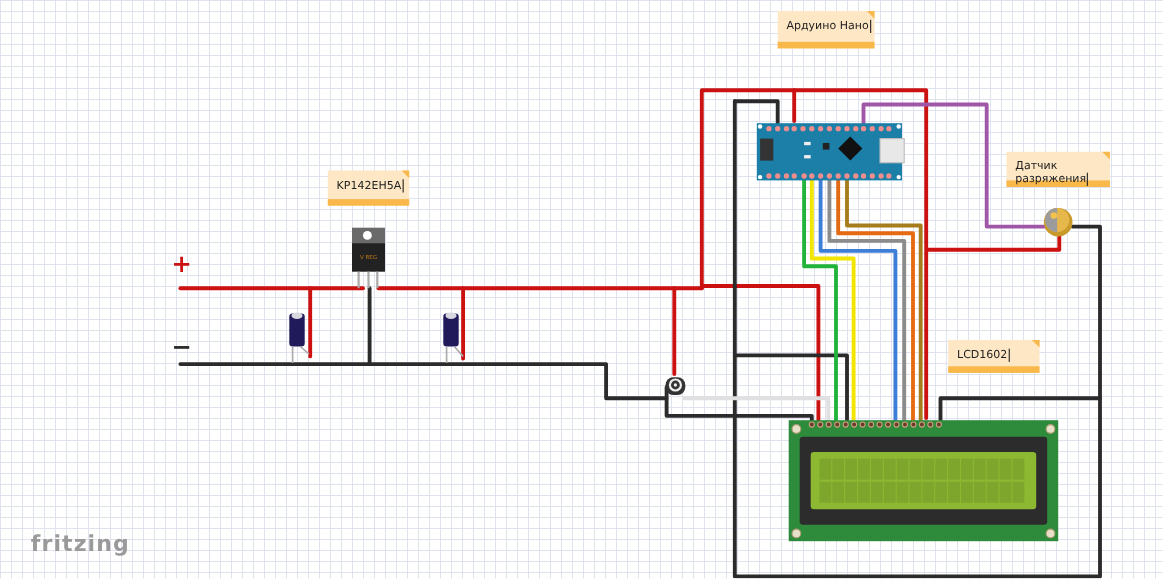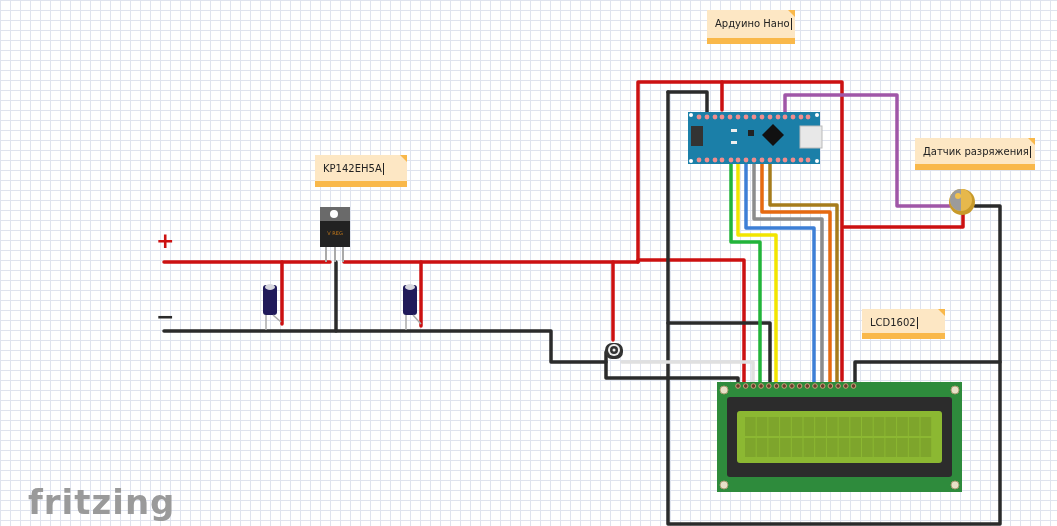--- a/index.html
+++ b/index.html
@@ -10,21 +10,21 @@
       linear-gradient(90deg, #dfe3ee 1px, transparent 1px);
     background-size:10px 10px;
     font-family:"Liberation Sans", sans-serif;}
   svg#canvas{position:absolute;left:0;top:0;}
   .note{position:absolute;background:#fde7c4;border-bottom:6px solid #f9b84a;
     font-family:"DejaVu Sans", sans-serif;font-size:10px;color:#222;
     padding:8px 0 6px 8px;box-sizing:border-box;}
   .note::after{content:"";position:absolute;right:0;top:0;width:0;height:0;
     border-left:7px solid transparent;border-top:7px solid #f9b84a;}
   .note .caret{display:inline-block;width:1px;height:12px;background:#222;vertical-align:middle;margin-left:1px;}
-  .logo{position:absolute;left:28px;top:482px;font-family:"DejaVu Sans", sans-serif;font-size:34px;font-weight:bold;color:#9a9a9a;letter-spacing:1px;}
+  .logo{position:absolute;left:28px;top:482px;font-family:"DejaVu Sans", sans-serif;font-size:20px;font-weight:bold;color:#9a9a9a;letter-spacing:1px;}
   .sign{position:absolute;font-family:"DejaVu Sans", sans-serif;font-weight:bold;color:#cc1111;}
 </style>
 </head>
 <body>
 
 <svg id="canvas" width="1057" height="526">
 
   <g id="wires" fill="none" stroke-linecap="round" stroke-linejoin="round" stroke-width="3.5">
 
     <polyline points="164,262 330,262" stroke="#cc1111"></polyline>
@@ -201,24 +201,24 @@
         <circle cx="838.1" cy="386" r="2.3" fill="#6b3a2a" stroke="#c9a47c" stroke-width="1"></circle>
         <circle cx="845.8" cy="386" r="2.3" fill="#6b3a2a" stroke="#c9a47c" stroke-width="1"></circle>
         <circle cx="853.5" cy="386" r="2.3" fill="#6b3a2a" stroke="#c9a47c" stroke-width="1"></circle>
       </g>
   </g>
 </svg>
 
 <div class="note" style="left:707px;top:10px;width:88px;height:34px;">
   <span>Ардуино Нано</span><span class="caret"></span>
 </div>
-<div class="note" style="left:915px;top:138px;width:120px;height:32px;">
+<div class="note" style="left:915px;top:138px;width:94px;height:32px;">
   <span>Датчик разряжения</span><span class="caret"></span>
 </div>
-<div class="note" style="left:298px;top:155px;width:92px;height:32px;margin-left:17px;">
+<div class="note" style="left:298px;top:155px;width:74px;height:32px;">
   <span>KP142EH5A</span><span class="caret"></span>
 </div>
 <div class="note" style="left:862px;top:309px;width:83px;height:30px;">
   <span>LCD1602</span><span class="caret"></span>
 </div>
 
 <div class="sign" style="left:156px;top:228px;font-size:22px;">+</div>
 <div class="sign" style="left:156px;top:304px;font-size:22px;color:#2b2b2b;">−</div>
 
 <div class="logo">fritzing</div>

